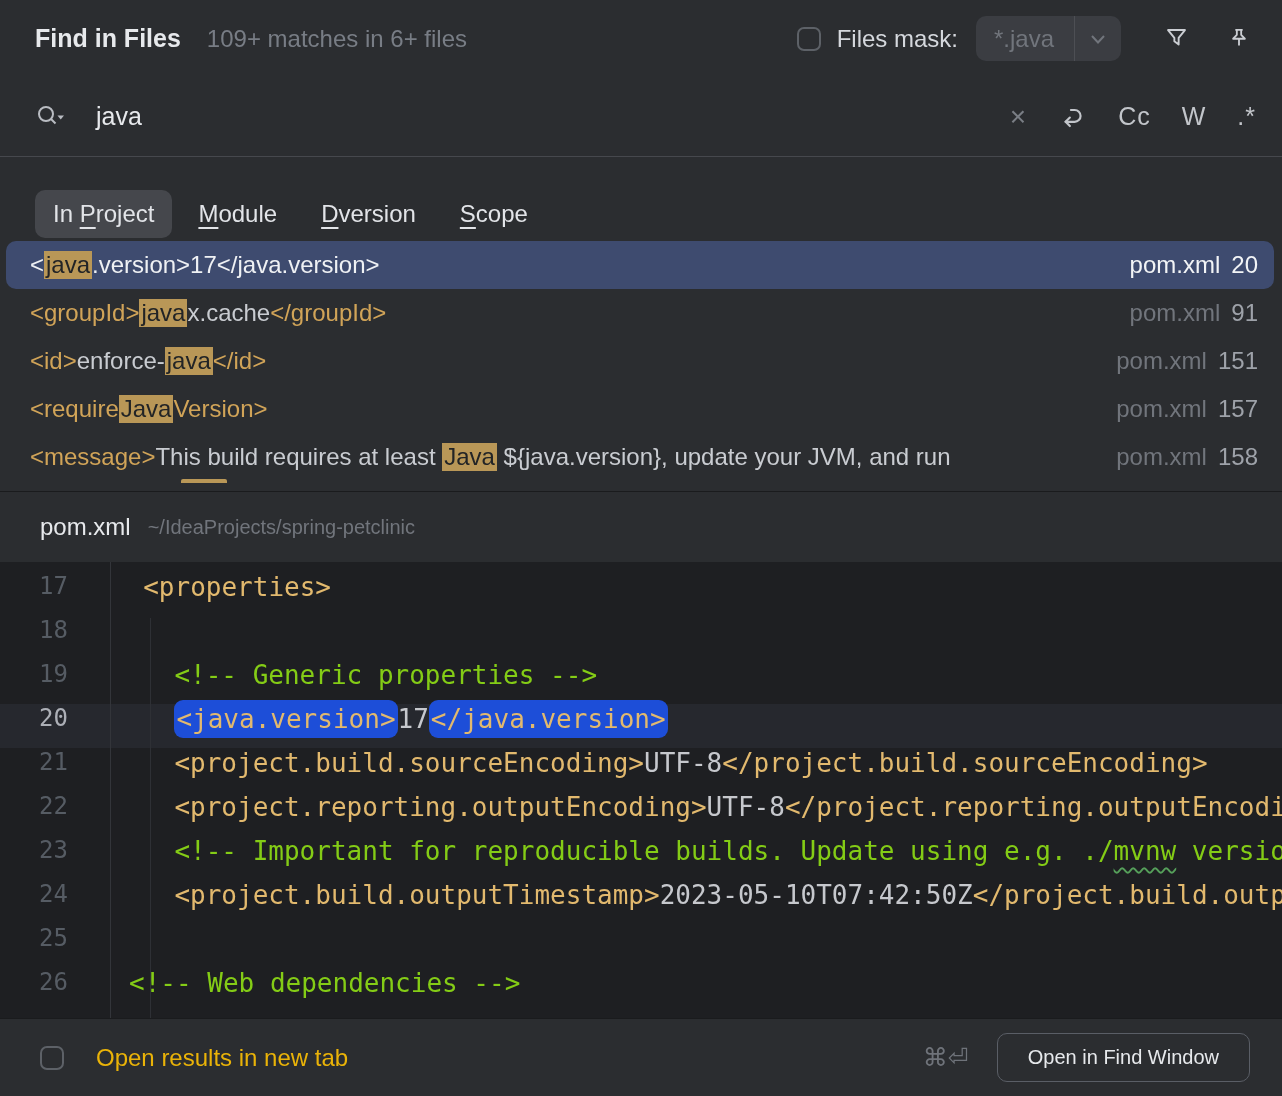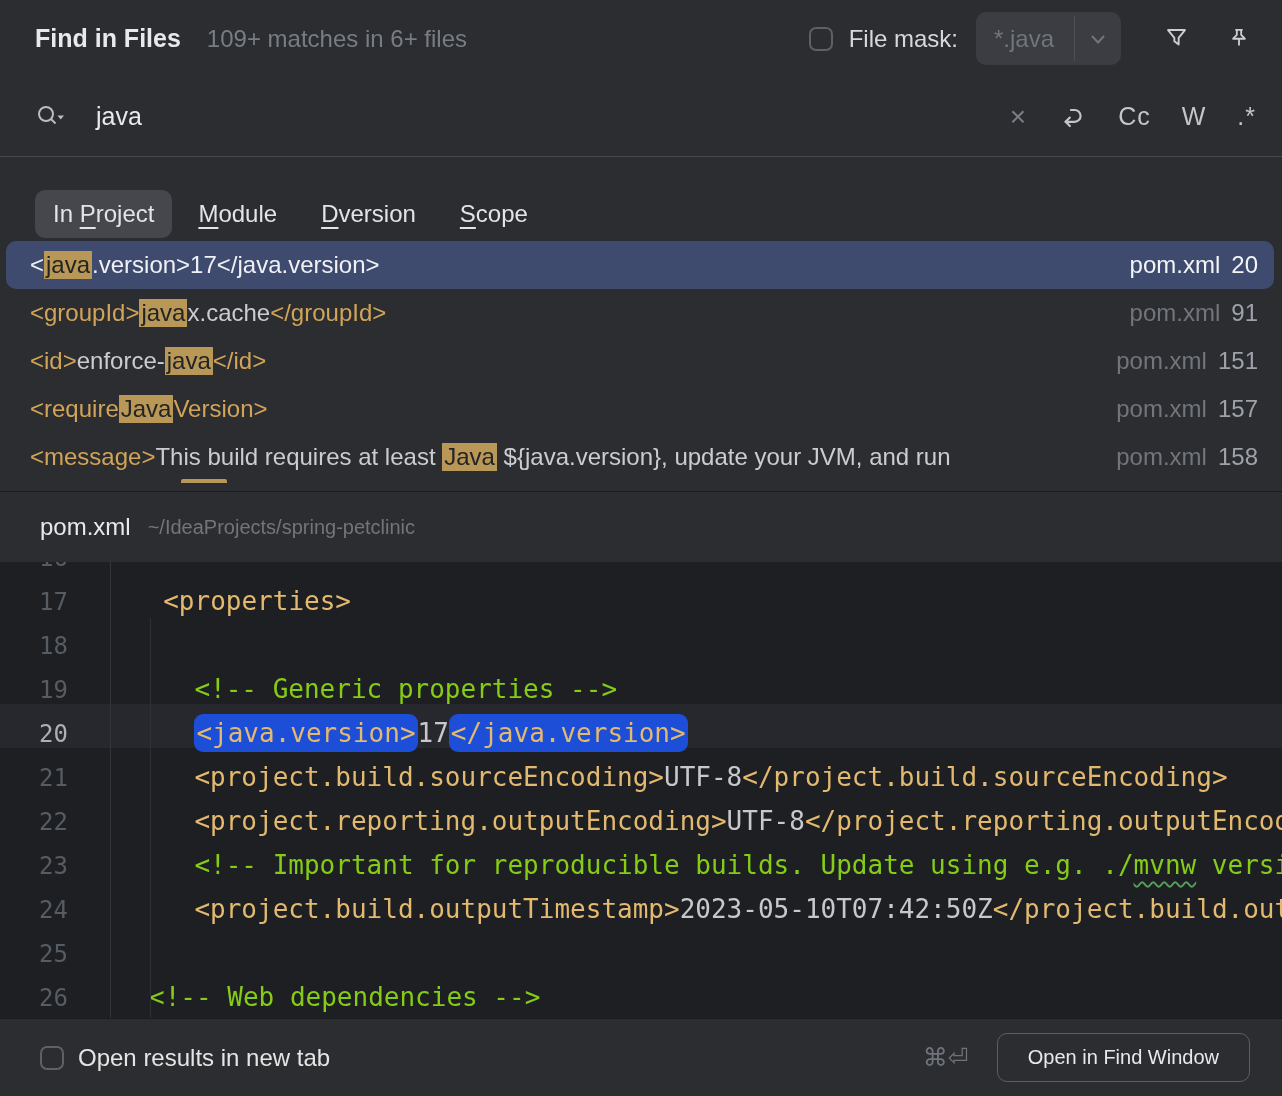--- a/index.html
+++ b/index.html
@@ -9,21 +9,21 @@
     background:#2B2D30; color:#E7E9EC;
     font-family:"Liberation Sans", sans-serif;
   }
 
   
   .hdr { height:77px; display:flex; align-items:center; padding:0 30px 0 35px; }
   .hdr-title { font-size:25px; font-weight:bold; color:#E7E9EC; }
   .hdr-summary { font-size:24px; color:#787D85; margin-left:26px; flex:1; }
   .cb { width:24px; height:24px; border:2px solid #5D6167; border-radius:7px; background:transparent; flex:none; }
   .mask-label { font-size:24px; color:#D5D8DD; margin:0 18px 0 16px; }
-  .combo { display:flex; align-items:center; background:#3B3D42; border-radius:10px; height:53px; overflow:hidden; }
+  .combo { display:flex; align-items:center; background:#3B3D42; border-radius:10px; height:45px; overflow:hidden; }
   .combo-val { padding:0 18px; color:#71757C; font-size:24px; min-width:98px; }
   .combo-sep { width:1px; height:45px; background:#4D4F54; }
   .combo-chev { width:46px; height:45px; display:flex; align-items:center; justify-content:center; }
   .hdr-icons { display:flex; align-items:center; gap:36px; margin-left:42px; }
 
   
   .search-row { height:80px; border-bottom:1px solid #46484D; display:flex; align-items:center; padding:0 26px 0 34px; }
   .search-query { font-size:25px; color:#E7E9EC; margin-left:30px; flex:1; }
   .s-icons { display:flex; align-items:center; gap:31px; font-size:25px; color:#C2C5CA; }
   .s-clear { color:#7A7E85; font-size:28px; line-height:1; }
@@ -53,49 +53,49 @@
   .file-hdr { height:70px; display:flex; align-items:center; padding:0 40px; }
   .file-name { font-size:24px; color:#E7E9EC; }
   .file-path { font-size:20px; color:#71757C; margin-left:17px; }
 
   
   .editor { height:456px; background:#1E1F22; overflow:hidden; position:relative;
             font-family:"DejaVu Sans Mono", monospace; }
   .gutter-sep { position:absolute; left:110px; top:0; bottom:0; width:1px; background:#33353A; }
   .indent-guide { position:absolute; left:150px; top:56px; bottom:0; width:1px; background:#2E3035; }
   .ed-inner { margin-top:-34px; position:relative; }
-  .eline { height:44px; display:flex; align-items:flex-end; font-size:26px; white-space:pre;gap:20px; }
+  .eline { height:44px; display:flex; align-items:flex-start; font-size:26px; white-space:pre; }
   .eline.current { background:#26282E; }
   .gutter { width:68px; text-align:right; color:#565C64; font-size:24px; flex:none; }
   .eline.current .gutter { color:#ACAFB6; }
   .code { white-space:pre; }
   .e-tag { color:#E2B96E; }
   .e-val { color:#C6C8CD; }
   .e-com { color:#84cc16; }
   .e-box { background:#1d4ed8; border-radius:9px; padding:4px 2px; }
   .e-squig { text-decoration:underline; text-decoration-style:wavy; text-decoration-color:#55A05A;
              text-decoration-thickness:1.5px; text-underline-offset:7px; }
 
   
   .footer { height:78px; background:#2B2D30; border-top:1px solid #1A1B1D; display:flex; align-items:center; padding:0 32px 0 40px; }
-  .foot-label { font-size:24px; color:#e5e5e5; margin-left:14px; flex:1; }
+  .foot-label { font-size:24px; color:#eab308; margin-left:32px; flex:1; }
   .shortcut { color:#6F737A; font-size:25px; margin-right:28px; font-family:"DejaVu Sans", sans-serif; }
   .btn { border:1px solid #5A5E66; border-radius:10px; padding:12px 30px; font-size:20px;
          background:transparent; color:#E7E9EC; font-family:"Liberation Sans", sans-serif; }
 
   svg { display:block; }
 </style>
 </head>
 <body>
 
 <div class="hdr">
   <span class="hdr-title">Find in Files</span>
   <span class="hdr-summary">109+ matches in 6+ files</span>
   <span class="cb"></span>
-  <span class="mask-label">File mask:</span>
+  <span class="mask-label">Files mask:</span>
   <span class="combo">
     <span class="combo-val">*.java</span>
     <span class="combo-sep"></span>
     <span class="combo-chev">
       <svg width="22" height="22" viewBox="0 0 22 22">
           <polyline points="5,8 11,14.5 17,8" fill="none" stroke="#71757C" stroke-width="2"></polyline>
         </svg>
     </span>
   </span>
   <span class="hdr-icons">

